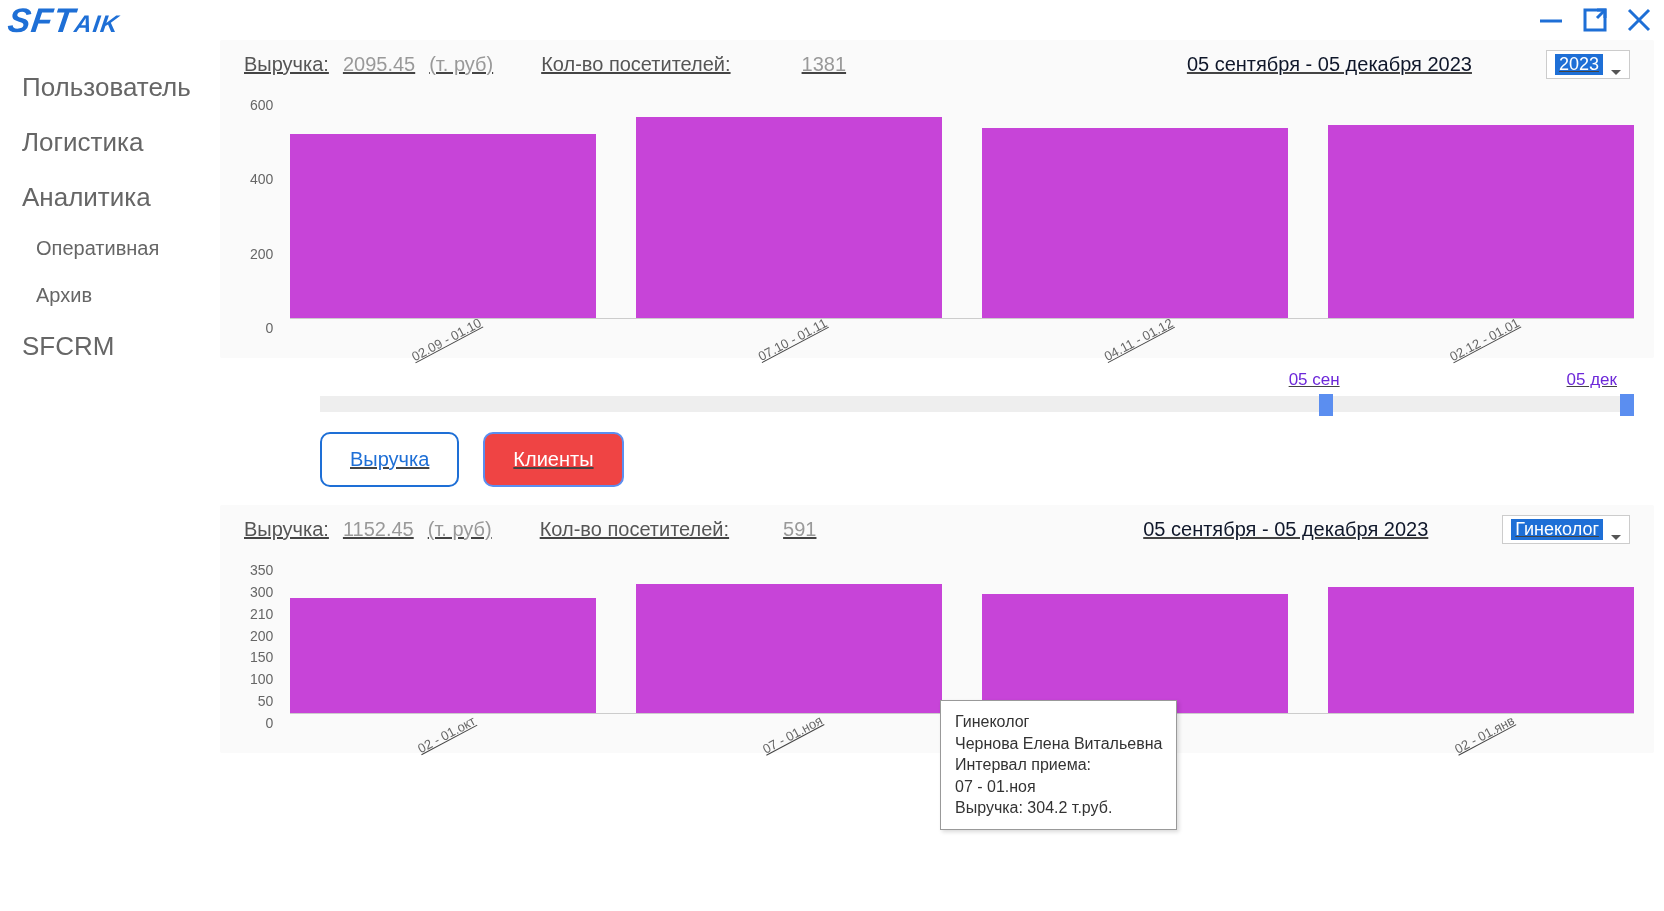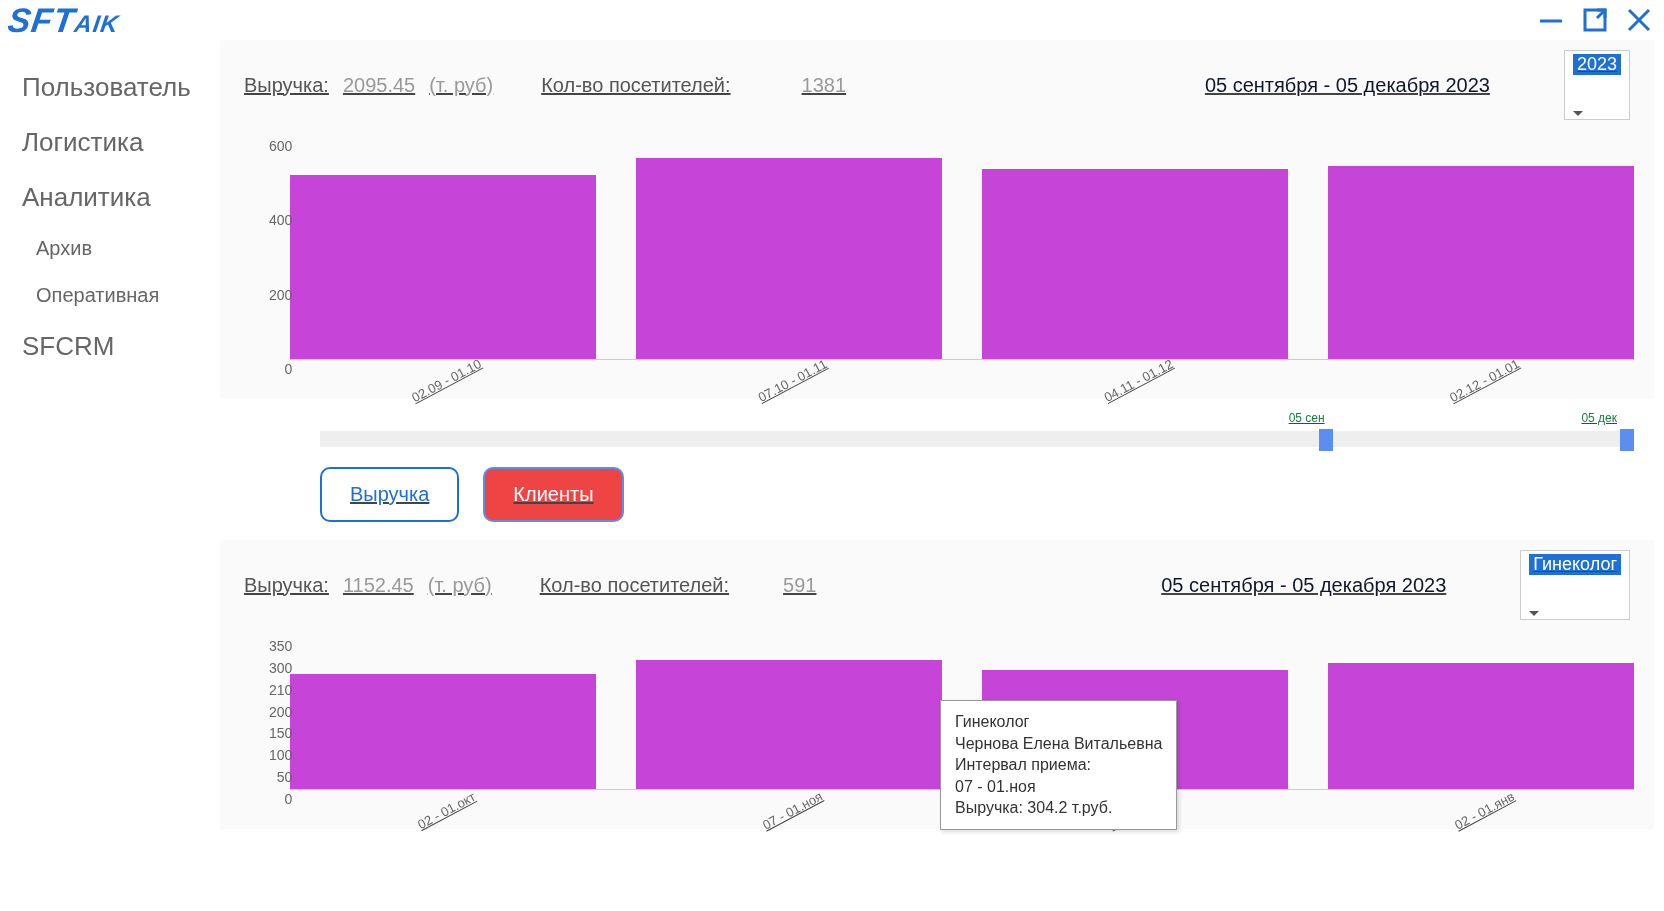--- a/index.html
+++ b/index.html
@@ -62,40 +62,39 @@
 }
 .ph-label { color: #555; }
 .ph-value { color: #999; }
 .ph-date { color: #0f172a; margin-left: auto; margin-right: 60px; }
 .year-select, .filter-select {
   background: #fff;
   border: 1px solid #ccc;
   padding: 3px 8px;
   font-size: 18px;
   display: flex;
-  align-items: flex-start;
-  gap: 36px;
+  align-items: flex-end;
+  gap: 8px;
   cursor: pointer;
-  flex-direction: column;
 }
 .sel-badge { background: #1e6fd6; color: #fff; padding: 0 4px; }
 .chev-down { width: 0; height: 0; border-left: 5px solid transparent; border-right: 5px solid transparent; border-top: 5px solid #555; }
 
 .chart-area { position: relative; padding: 10px 20px 10px 40px; }
 .y-axis { position: absolute; left: 30px; top: 0; bottom: 30px; display: flex; flex-direction: column; justify-content: space-between; align-items: flex-end; font-size: 14px; color: #666; }
-.y-tick { transform: translateY(50%); padding-right: 6px; margin-left: 19px; }
+.y-tick { transform: translateY(50%); padding-right: 6px; }
 .bars-row { display: flex; align-items: flex-end; height: 220px; border-bottom: 1px solid #ccc; margin-left: 30px; gap: 40px; }
 .bars-row.short { height: 150px; }
 .bar-col { flex: 1; display: flex; flex-direction: column; align-items: center; height: 100%; justify-content: flex-end; }
 .bar { width: 100%; background: #c744d8; }
 .x-labels { display: flex; margin-left: 30px; gap: 40px; }
 .x-label { flex: 1; text-align: center; font-size: 13px; color: #666; transform: rotate(-28deg); transform-origin: center top; margin-top: 14px; white-space: nowrap; }
 
 .range-row { padding: 6px 20px 20px 100px; }
-.range-labels { display: flex; font-size: 12px; color: #15803d; }
+.range-labels { display: flex; font-size: 17px; color: #6d28d9; }
 .range-labels .left { margin-left: calc(76% - 30px); }
 .range-labels .right { margin-left: auto; margin-right: 17px; }
 .range-track { position: relative; height: 16px; background: #eee; margin-top: 6px; }
 .range-handle { position: absolute; top: -2px; width: 14px; height: 22px; background: #5b8ef0; cursor: grab; }
 .rh-left { left: 76%; }
 .rh-right { right: 0; }
 
 .toggle-row { display: flex; gap: 24px; padding: 0 0 18px 100px; }
 .tog-btn {
   padding: 14px 28px;
@@ -148,22 +147,22 @@
         </svg>
     </div>
   </div>
 </div>
 
 <div class="app-body">
   <div class="sidebar">
     <div class="sidebar-item">Пользователь</div>
     <div class="sidebar-item">Логистика</div>
     <div class="sidebar-item">Аналитика</div>
+    <div class="sidebar-item sidebar-sub">Оперативная</div>
     <div class="sidebar-item sidebar-sub">Архив</div>
-    <div class="sidebar-item sidebar-sub">Оперативная</div>
     <div class="sidebar-item">SFCRM</div>
   </div>
 
   <div class="main">
 
     <div class="panel">
       <div class="panel-header">
         <span class="ph-label">Выручка:</span>
         <span class="ph-value">2095.45</span>
         <span class="ph-value">(т. руб)</span>

